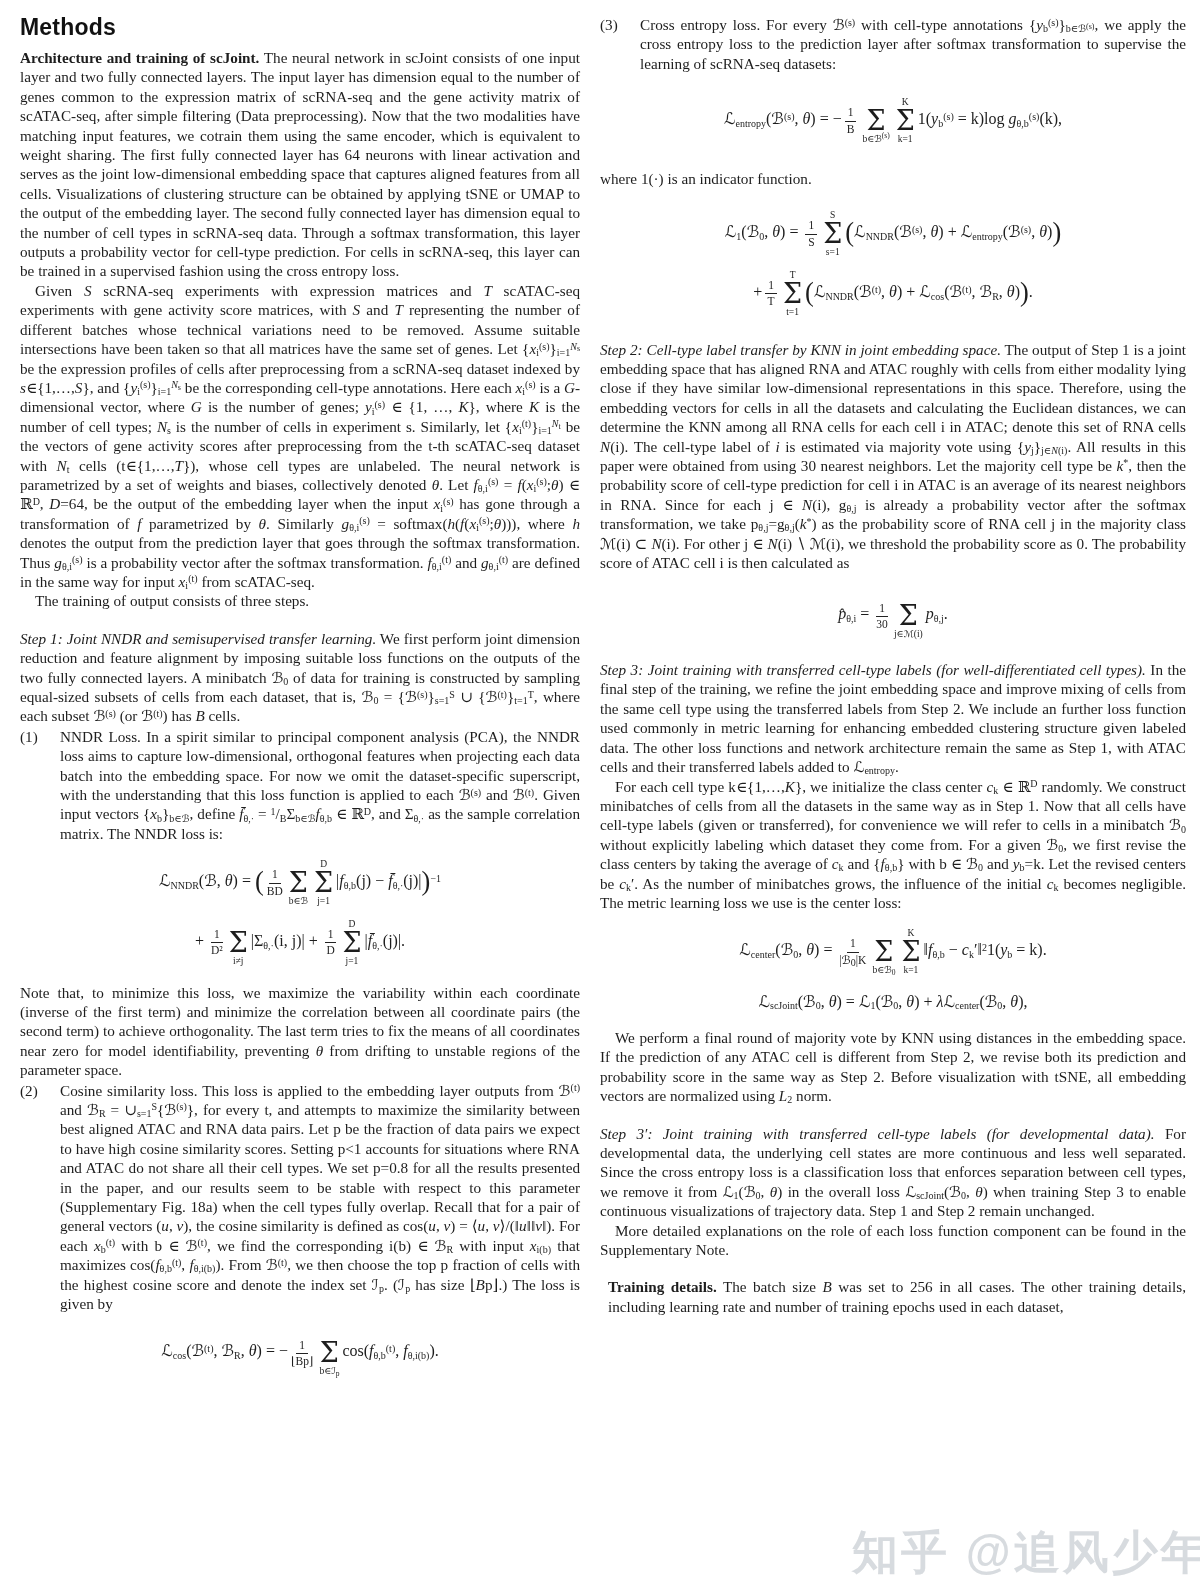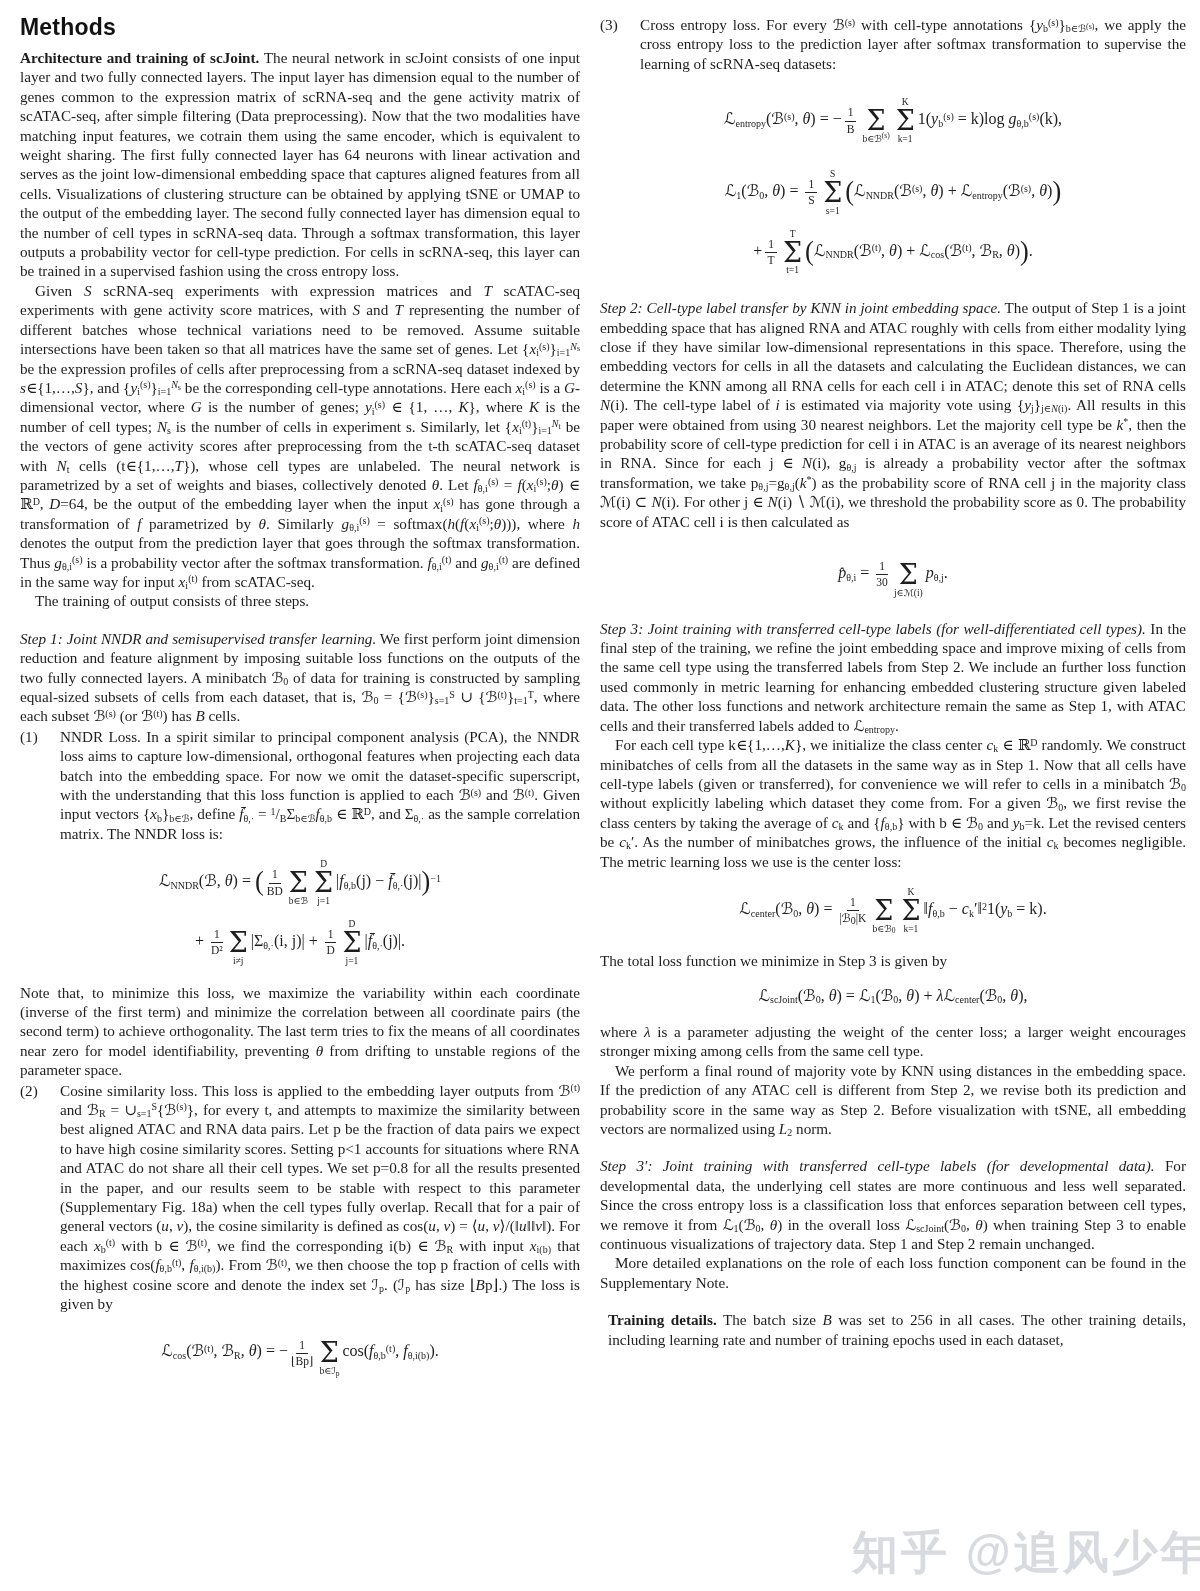--- a/index.html
+++ b/index.html
@@ -186,20 +186,21 @@
             <span class="lim"></span>
             <span class="sig">Σ</span>
             <span class="lim">b∈ℬ<sup>(s)</sup></span>
           </span><span class="msum">
             <span class="lim">K</span>
             <span class="sig">Σ</span>
             <span class="lim">k=1</span>
           </span>1(<i>y</i><sub>b</sub><sup>(s)</sup> = k)log <i>g</i><sub>θ,b</sub><sup>(s)</sup>(k),</div>
     </div>
 
+    <p class="body">where 1(·) is an indicator function.</p>
 
     <div class="eq" style="margin:22px 0;">
       <div class="eq-line">ℒ<sub>1</sub>(ℬ<sub>0</sub>, <i>θ</i>) = <span class="frac">
             <span class="num">1</span>
             <span class="den">S</span>
           </span><span class="msum">
             <span class="lim">S</span>
             <span class="sig">Σ</span>
             <span class="lim">s=1</span>
           </span><span class="big">(</span>ℒ<sub>NNDR</sub>(ℬ<sup>(s)</sup>, <i>θ</i>) + ℒ<sub>entropy</sub>(ℬ<sup>(s)</sup>, <i>θ</i>)<span class="big">)</span></div>
@@ -237,27 +238,25 @@
             <span class="lim"></span>
             <span class="sig">Σ</span>
             <span class="lim">b∈ℬ<sub>0</sub></span>
           </span><span class="msum">
             <span class="lim">K</span>
             <span class="sig">Σ</span>
             <span class="lim">k=1</span>
           </span>‖<i>f</i><sub>θ,b</sub> − <i>c</i><sub>k</sub>′‖<sup>2</sup>1(<i>y</i><sub>b</sub> = k).</div>
     </div>
 
-    <p class="body">The total loss function we minimize in Step 3 is given by</p>
 
     <div class="eq">
       <div class="eq-line">ℒ<sub>scJoint</sub>(ℬ<sub>0</sub>, <i>θ</i>) = ℒ<sub>1</sub>(ℬ<sub>0</sub>, <i>θ</i>) + <i>λ</i>ℒ<sub>center</sub>(ℬ<sub>0</sub>, <i>θ</i>),</div>
     </div>
 
-    <p class="body">where <i>λ</i> is a parameter adjusting the weight of the center loss; a larger weight encourages stronger mixing among cells from the same cell type.</p>
     <p class="body indent">We perform a final round of majority vote by KNN using distances in the embedding space. If the prediction of any ATAC cell is different from Step 2, we revise both its prediction and probability score in the same way as Step 2. Before visualization with tSNE, all embedding vectors are normalized using <i>L</i><sub>2</sub> norm.</p>
     <p class="body stephead"><i>Step 3′: Joint training with transferred cell-type labels (for developmental data).</i> For developmental data, the underlying cell states are more continuous and less well separated. Since the cross entropy loss is a classification loss that enforces separation between cell types, we remove it from ℒ<sub>1</sub>(ℬ<sub>0</sub>, <i>θ</i>) in the overall loss ℒ<sub>scJoint</sub>(ℬ<sub>0</sub>, <i>θ</i>) when training Step 3 to enable continuous visualizations of trajectory data. Step 1 and Step 2 remain unchanged.</p>
     <p class="body indent">More detailed explanations on the role of each loss function component can be found in the Supplementary Note.</p>
     <p class="body secgap"><b>Training details.</b> The batch size <i>B</i> was set to 256 in all cases. The other training details, including learning rate and number of training epochs used in each dataset,</p>
   </div>
 
 </div>
 
 <div class="watermark">知乎 @追风少年</div>
 

